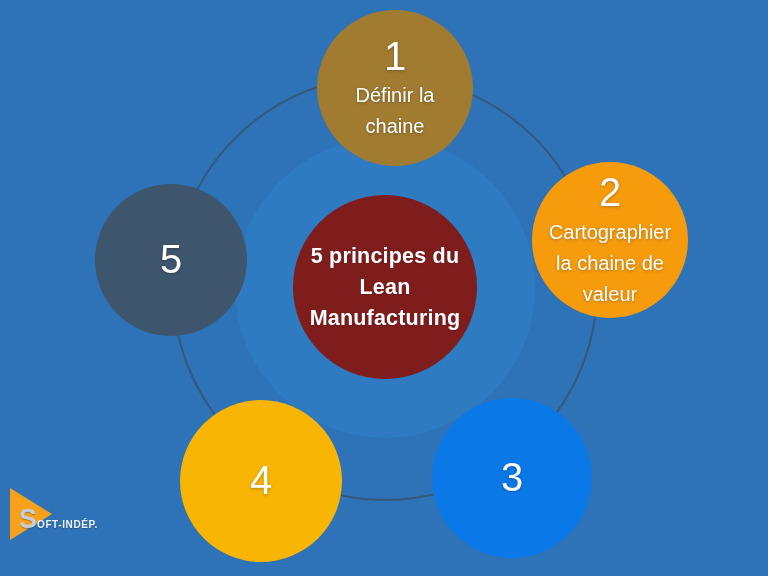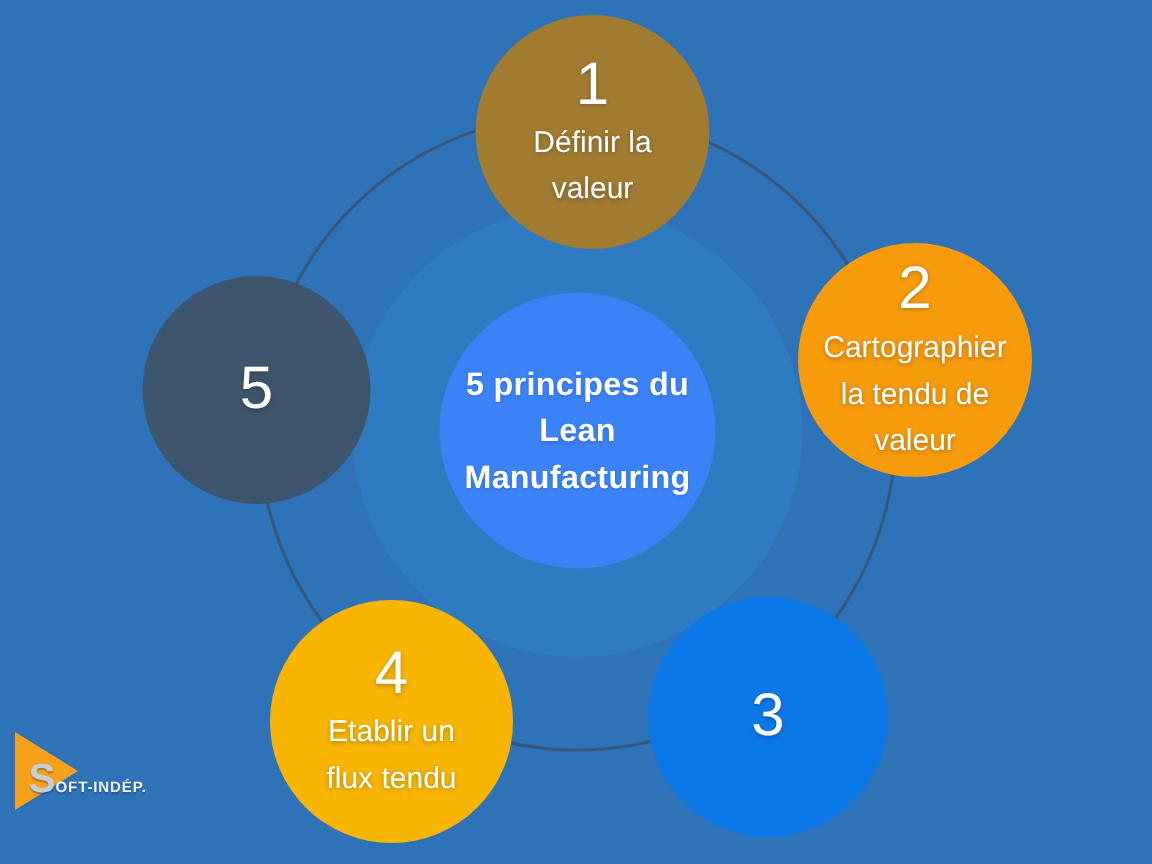--- a/index.html
+++ b/index.html
@@ -104,47 +104,45 @@
 </style>
 </head>
 <body>
 
 <div class="stage" style="background: rgb(46, 114, 184);">
 
   <div class="ring-outline" style="border-color: rgb(58, 84, 112);"></div>
 
   <div class="inner-bg-circle" style="background: rgb(47, 123, 194);"></div>
 
-  <div class="circle center-circle" style="background: #3b82f6;">
+  <div class="circle center-circle" style="background: #7f1d1d;">
     <div class="center-title">5 principes du
 Lean
 Manufacturing</div>
   </div>
 
   <div class="circle principle p1" style="background: rgb(161, 123, 48);">
     <div class="num">1</div>
     <div class="lbl">Définir la
-valeur</div>
+chaine</div>
   </div>
 
   <div class="circle principle p2" style="background: rgb(246, 155, 12);">
     <div class="num">2</div>
     <div class="lbl">Cartographier
-la tendu de
+la chaine de
 valeur</div>
   </div>
 
   <div class="circle principle p3" style="background: rgb(11, 120, 232);">
     <div class="num">3</div>
   </div>
 
   <div class="circle principle p4" style="background: rgb(248, 181, 3);">
     <div class="num">4</div>
-    <div class="lbl">Etablir un
-flux tendu</div>
   </div>
 
   <div class="circle principle p5" style="background: rgb(62, 86, 109);">
     <div class="num">5</div>
   </div>
 
   <div class="logo">
     <div class="logo-triangle" style="border-left-color: rgb(247, 161, 27);"></div>
     <div class="logo-text">
       <span class="logo-initial" style="color: rgb(196, 207, 217);">S</span><span class="logo-rest" style="color: rgb(240, 243, 246);">OFT-INDÉP.</span>

